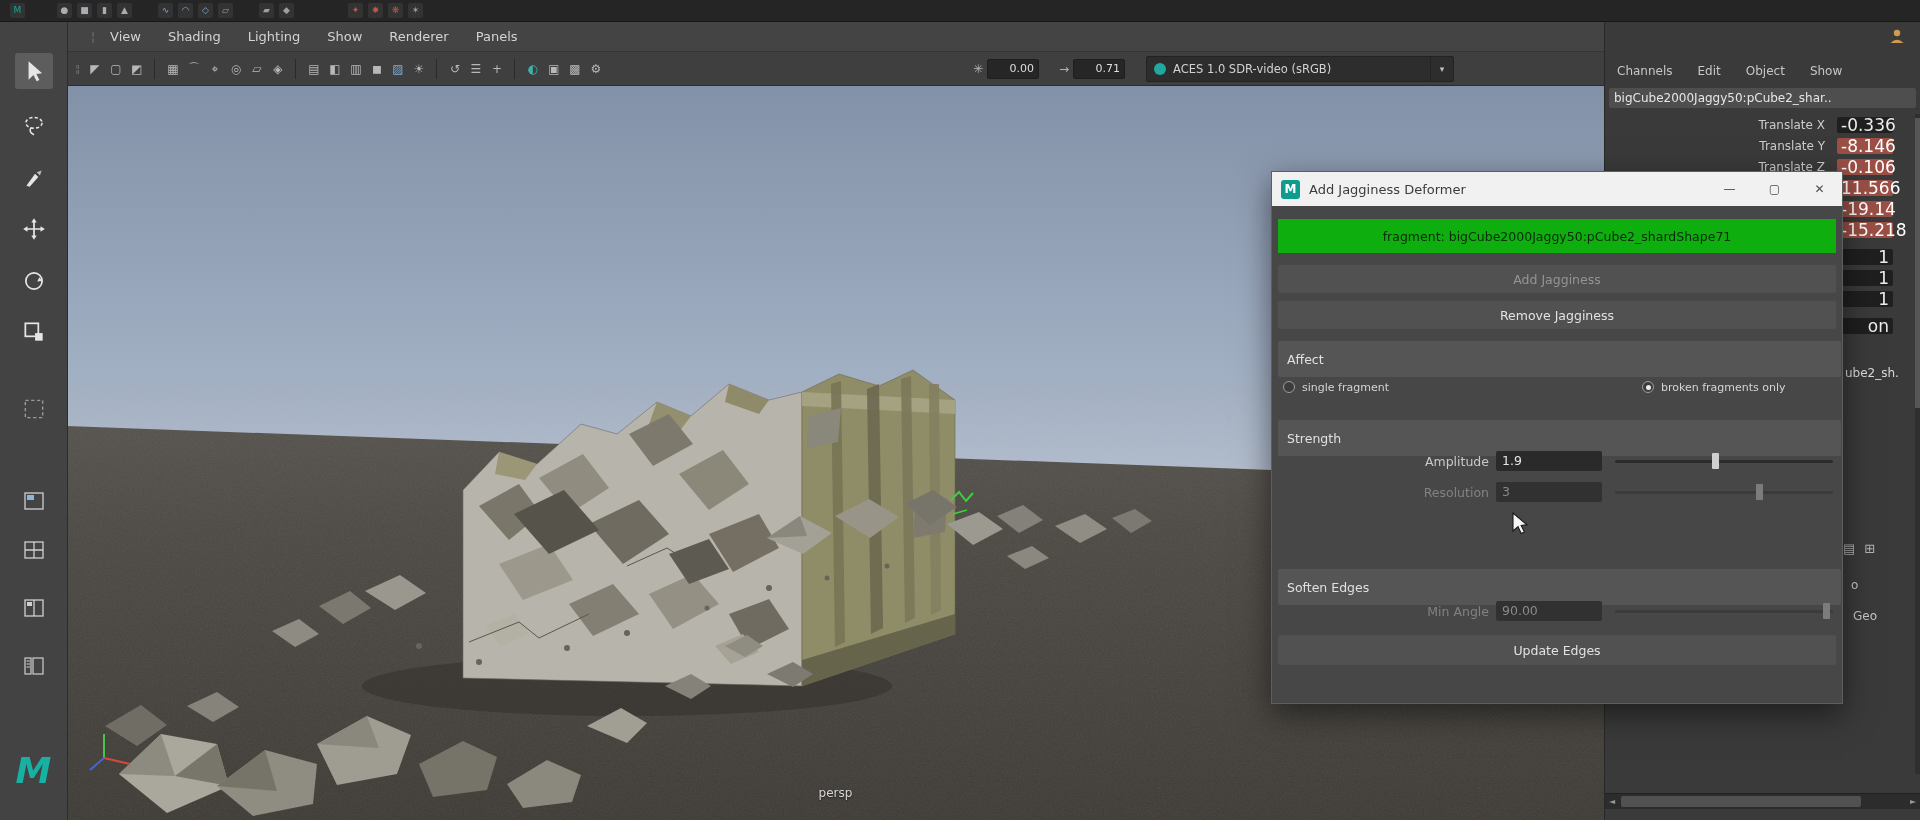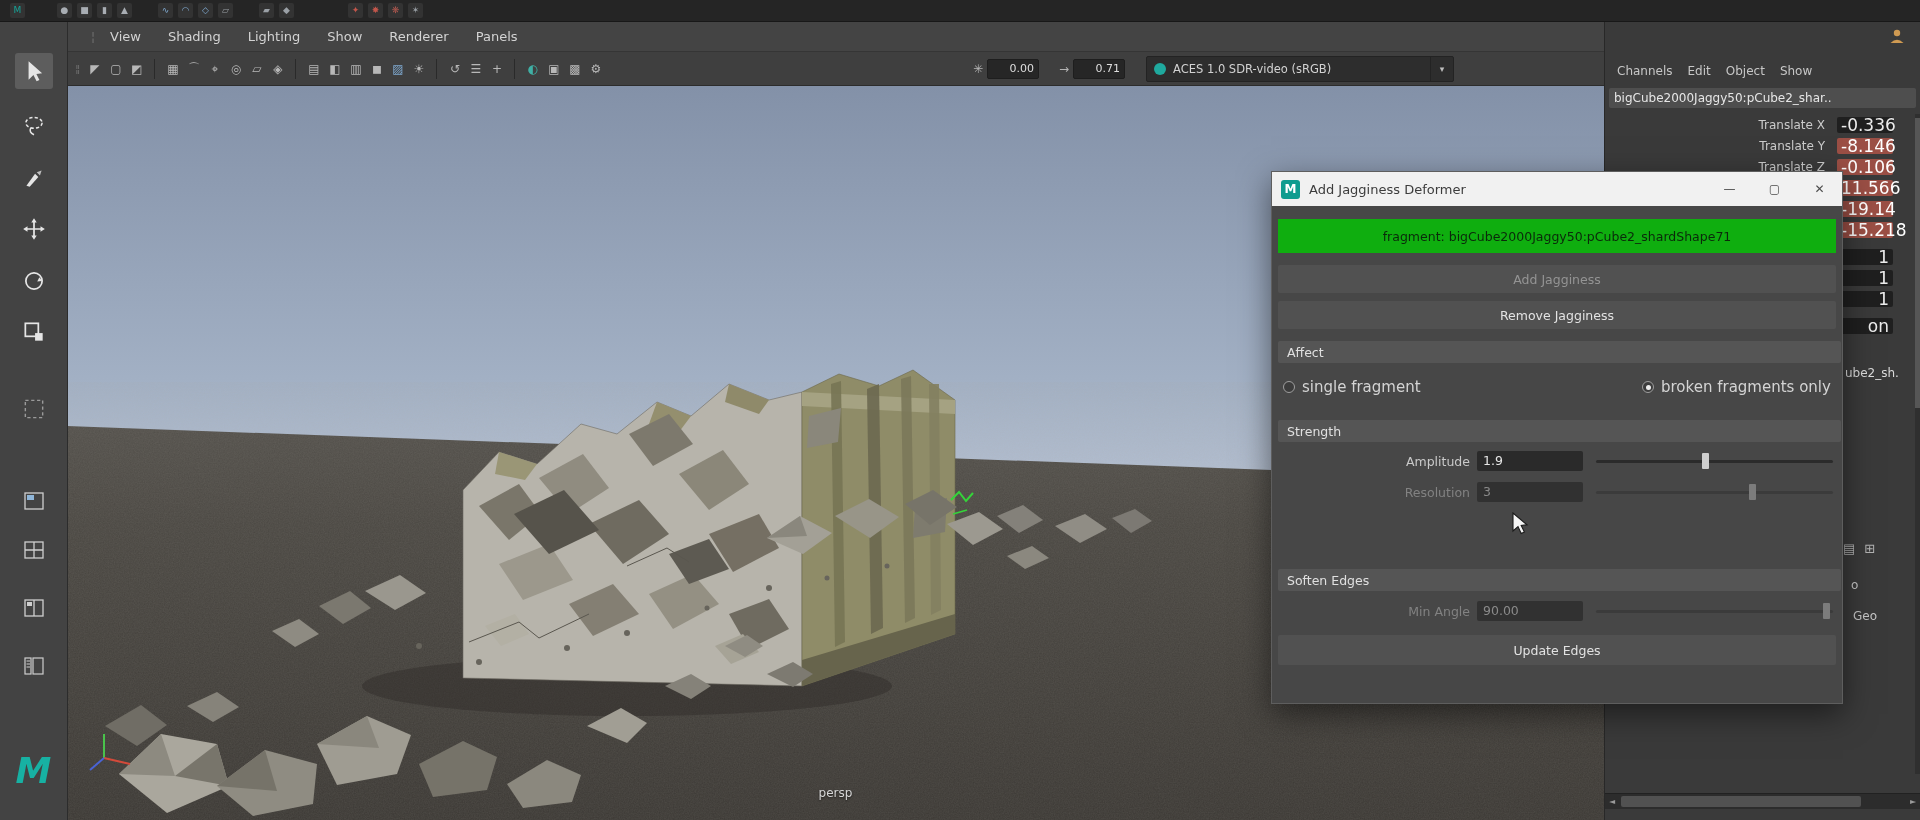--- a/index.html
+++ b/index.html
@@ -54,21 +54,21 @@
            align-items:center;justify-content:center;color:#bdbdbd;font-size:9px;flex:none;}
 
   .viewport{position:absolute;left:0;top:64px;width:1537px;height:734px;overflow:hidden;background:#8b97ab;}
   .persp{position:absolute;left:0;right:0;top:700px;text-align:center;font-size:12px;color:#d6d6d6;
          text-shadow:0 1px 2px rgba(0,0,0,.55);}
 
   
   .channelbox{position:absolute;left:1604px;top:22px;width:316px;height:798px;background:#3a3a3a;
               border-left:1px solid #282828;box-sizing:border-box;z-index:6;}
   .cb-topicon{position:absolute;right:14px;top:5px;width:18px;height:18px;}
-  .cb-tabs{position:absolute;left:12px;top:42px;display:flex;gap:15px;font-size:12px;color:#c7c7c7;}
+  .cb-tabs{position:absolute;left:12px;top:42px;display:flex;gap:25px;font-size:12px;color:#c7c7c7;}
   .cb-node{position:absolute;left:4px;right:4px;top:66px;height:20px;background:#4e4e4e;color:#e6e6e6;
            font-size:12px;line-height:20px;padding-left:5px;white-space:nowrap;overflow:hidden;border-radius:2px;}
   .cb-rows{position:absolute;left:0;top:92px;right:0;}
   .cb-row{display:flex;height:21px;align-items:center;}
   .cb-row .lab{width:232px;text-align:right;padding-right:12px;font-size:12px;color:#cbcbcb;box-sizing:border-box;flex:none;}
   .cb-row .val{width:56px;height:16px;background:#1f1f1f;border-radius:2px;color:#ececec;font-size:17px;
            text-align:right;line-height:16px;padding:0 4px;box-sizing:border-box;flex:none;}
   .cb-row .val.keyed{background:#9b4f45;color:#fff;}
   .cb-gap{height:6px;}
   .cb-shape{position:absolute;left:240px;top:344px;font-size:12px;color:#dcdcdc;}
@@ -93,32 +93,32 @@
   .dlg-titletext{margin-left:9px;font-size:13px;color:#3c3c3c;}
   .dlg-winbtns{margin-left:auto;display:flex;height:100%;}
   .dlg-winbtn{width:45px;height:100%;display:flex;align-items:center;justify-content:center;color:#4a4a4a;font-size:12px;}
   .dlg-banner{position:absolute;left:6px;right:6px;top:47px;height:34px;background:#0fae0f;display:flex;
           align-items:center;justify-content:center;font-size:12.5px;color:#0b2a0b;}
   .dlg-btn{position:absolute;left:6px;right:6px;height:28px;background:#515151;border-radius:2px;display:flex;
           align-items:center;justify-content:center;font-size:12.5px;color:#e2e2e2;}
   #btn-add{top:93px;color:#949494;}
   #btn-remove{top:129px;}
   #btn-update{top:463px;height:30px;}
-  .dlg-sec{position:absolute;left:6px;right:1px;height:22px;background:#555;border-radius:2px;display:flex;
+  .dlg-sec{position:absolute;left:6px;right:1px;height:36px;background:#555;border-radius:2px;display:flex;
           align-items:center;padding-left:9px;font-size:12.5px;color:#e0e0e0;box-sizing:border-box;text-align:right;}
   #sec-affect{top:169px;} #sec-strength{top:248px;} #sec-soften{top:397px;}
   .dlg-radios{position:absolute;left:6px;right:6px;top:203px;height:24px;}
   .radio{position:absolute;display:flex;align-items:center;gap:7px;height:24px;}
   .radio .circ{width:12px;height:12px;border-radius:50%;border:1px solid #9e9e9e;background:#3c3c3c;
           position:relative;box-sizing:border-box;flex:none;}
   .radio.sel .circ::after{content:"";position:absolute;left:2.5px;top:2.5px;width:5px;height:5px;border-radius:50%;background:#ededed;}
-  .radio .rlab{font-size:15px;color:#d4d4d4;white-space:nowrap;}
+  .radio .rlab{font-size:11px;color:#d4d4d4;white-space:nowrap;}
   .dlg-row{position:absolute;left:0;right:9px;height:22px;display:flex;align-items:center;}
   #row-amp{top:278px;} #row-res{top:309px;} #row-min{top:428px;}
-  .dlg-row .plab{width:205px;text-align:right;padding-right:7px;font-size:12.5px;color:#c9c9c9;box-sizing:border-box;flex:none;}
+  .dlg-row .plab{width:224px;text-align:right;padding-right:7px;font-size:12.5px;color:#c9c9c9;box-sizing:border-box;flex:none;}
   .dlg-row .pfield{width:106px;height:20px;background:#2a2a2a;border-radius:2px;font-size:12.5px;color:#e6e6e6;
           line-height:20px;padding-left:6px;box-sizing:border-box;flex:none;}
   .dlg-row .pslider{flex:1;margin-left:13px;position:relative;height:20px;}
   .pslider .ptrack{position:absolute;left:0;right:0;top:8.5px;height:3px;background:#2b2b2b;border-radius:2px;}
   .pslider .phandle{position:absolute;top:2px;width:7px;height:16px;background:#cfcfcf;border-radius:1px;}
   .dlg-row.dis .plab{color:#828282;}
   .dlg-row.dis .pfield{color:#8a8a8a;background:#313131;}
   .dlg-row.dis .ptrack{background:#3b3b3b;}
   .dlg-row.dis .phandle{background:#7c7c7c;}
 

